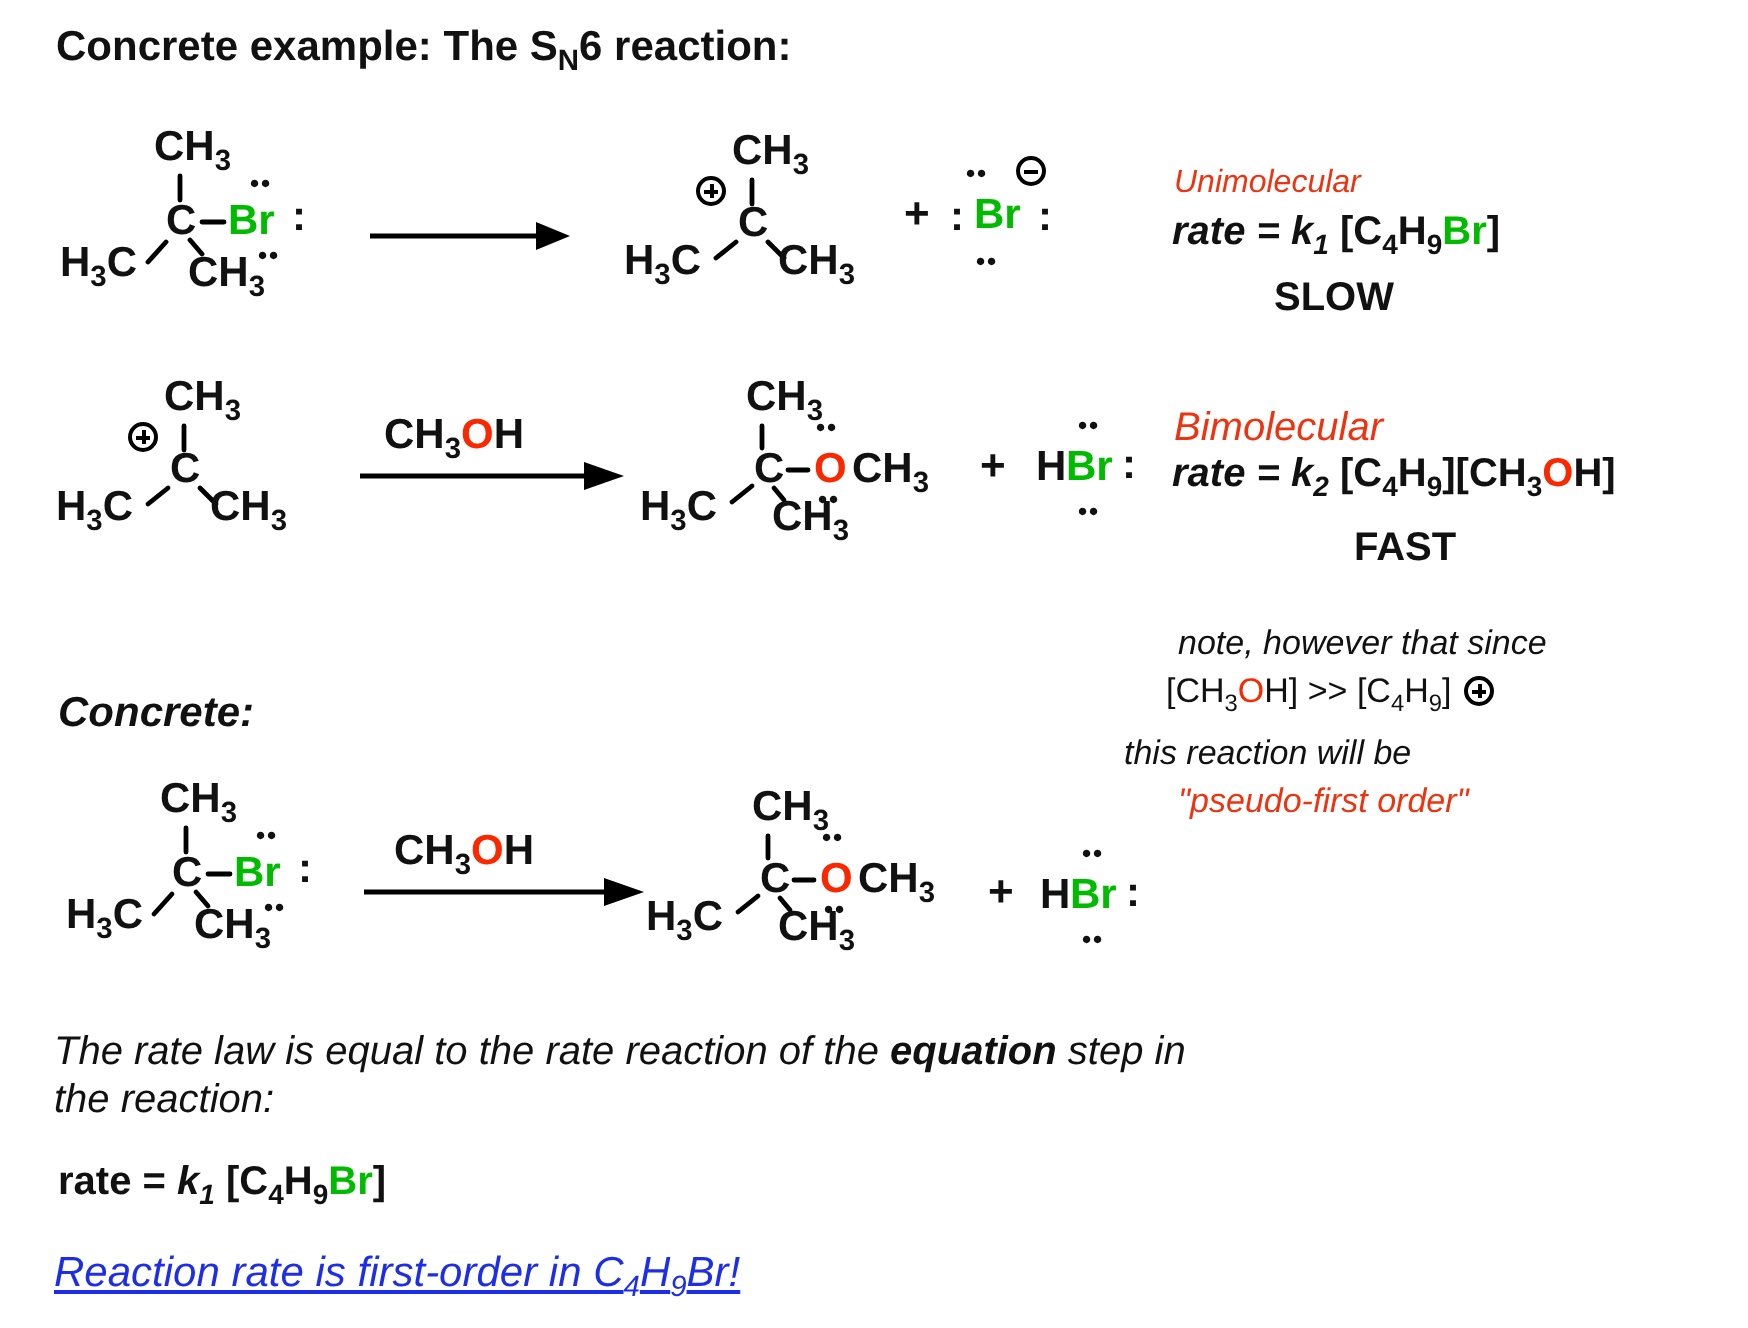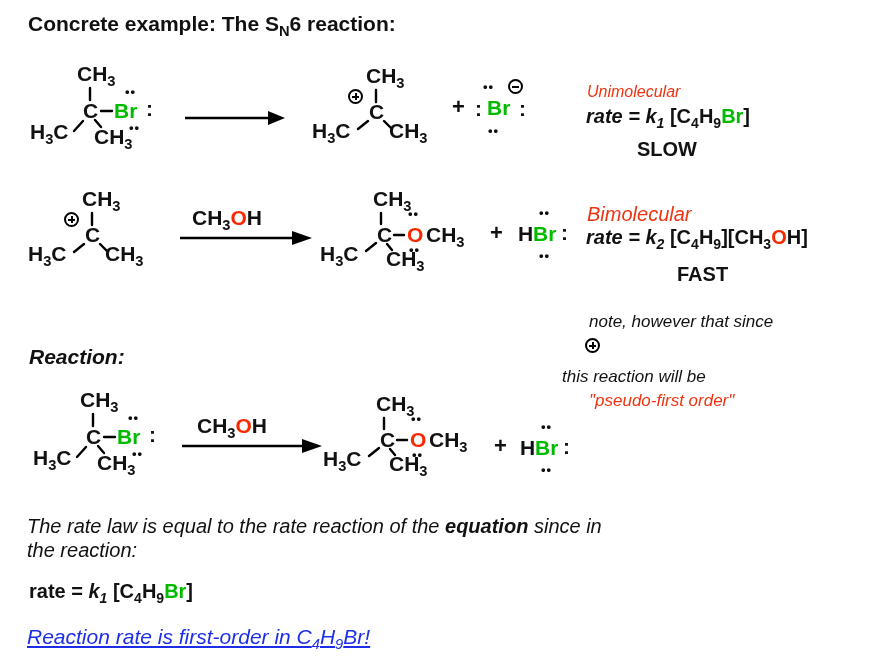--- a/index.html
+++ b/index.html
@@ -133,25 +133,25 @@
   <span class="at green" style="left:15px;top:19px">Br</span>
   <span class="at" style="left:43px;top:18px">:</span>
   <span class="at lp" style="left:21px;top:45px">••</span>
 </div>
 
 <div class="abs i red" style="left:587px;top:203px;font-size:20px">Bimolecular</div>
 <div class="abs rate" style="left:586px;top:226px"><span class="b i">rate = k</span><sub class="b i">2</sub><span class="b"> [C</span><sub class="b">4</sub><span class="b">H</span><sub class="b">9</sub><span class="b">][CH</span><sub class="b">3</sub><span class="b" style="color: rgb(250, 40, 0);">O</span><span class="b">H]</span></div>
 <div class="abs speed" style="left:677px;top:263px">FAST</div>
 
 <div class="abs i note-line" style="left:589px;top:312px">note, however that since</div>
-<div class="abs note-line" style="left:583px;top:336px"><span class="chg plus" style="vertical-align:-2px;margin-left:2px"></span></div>
+<div class="abs note-line" style="left:583px;top:336px"><span><span>[CH</span><sub>3</sub><span style="color: rgb(250, 40, 0);">O</span><span>H] &gt;&gt; [C</span><sub>4</sub><span>H</span><sub>9</sub><span>] </span></span><span class="chg plus" style="vertical-align:-2px;margin-left:2px"></span></div>
 <div class="abs i note-line" style="left:562px;top:367px">this reaction will be</div>
 <div class="abs i note-line red" style="left:589px;top:391px">"pseudo-first order"</div>
 
-<div class="abs b i" style="left:29px;top:345px;font-size:21px">Reaction:</div>
+<div class="abs b i" style="left:29px;top:345px;font-size:21px">Concrete:</div>
 
 <div class="struct" style="left:33px;top:389px;width:155px;height:100px">
   <svg class="bonds" width="155" height="100">
     <line x1="60" y1="25" x2="60" y2="37"></line>
     <line x1="71" y1="48" x2="82" y2="48"></line>
     <line x1="44" y1="68" x2="53" y2="58"></line>
     <line x1="65" y1="57" x2="71" y2="64"></line>
   </svg>
   <span class="at" style="left:47px;top:0"><span>CH</span><sub>3</sub></span>
   <span class="at lp" style="left:95px;top:22px">••</span>
@@ -189,16 +189,16 @@
 <span class="abs plus-sign" style="left:494px;top:433px">+</span>
 
 <div class="struct" style="left:520px;top:418px;width:70px;height:60px">
   <span class="at lp" style="left:21px;top:2px">••</span>
   <span class="at" style="left:0;top:19px">H</span>
   <span class="at green" style="left:15px;top:19px">Br</span>
   <span class="at" style="left:43px;top:18px">:</span>
   <span class="at lp" style="left:21px;top:45px">••</span>
 </div>
 
-<div class="abs" style="left:27px;top:515px;font-size:20px"><span class="i">The rate law is equal to the rate reaction of the </span><span class="b i">equation</span><span class="i"> since in</span></div>
+<div class="abs" style="left:27px;top:515px;font-size:20px"><span class="i">The rate law is equal to the rate reaction of the </span><span class="b i">equation</span><span class="i"> step in</span></div>
 <div class="abs i" style="left:27px;top:539px;font-size:20px">the reaction:</div>
 <div class="abs rate" style="left:29px;top:580px"><span class="b">rate = </span><span class="b i">k</span><sub class="b i">1</sub><span class="b"> [C</span><sub class="b">4</sub><span class="b">H</span><sub class="b">9</sub><span class="b" style="color: rgb(0, 187, 0);">Br</span><span class="b">]</span></div>
 <div class="abs i blue" style="left:27px;top:625px;font-size:21px"><span>Reaction rate is first-order in C</span><sub>4</sub><span>H</span><sub>9</sub><span>Br!</span></div>
 
 </body></html>

